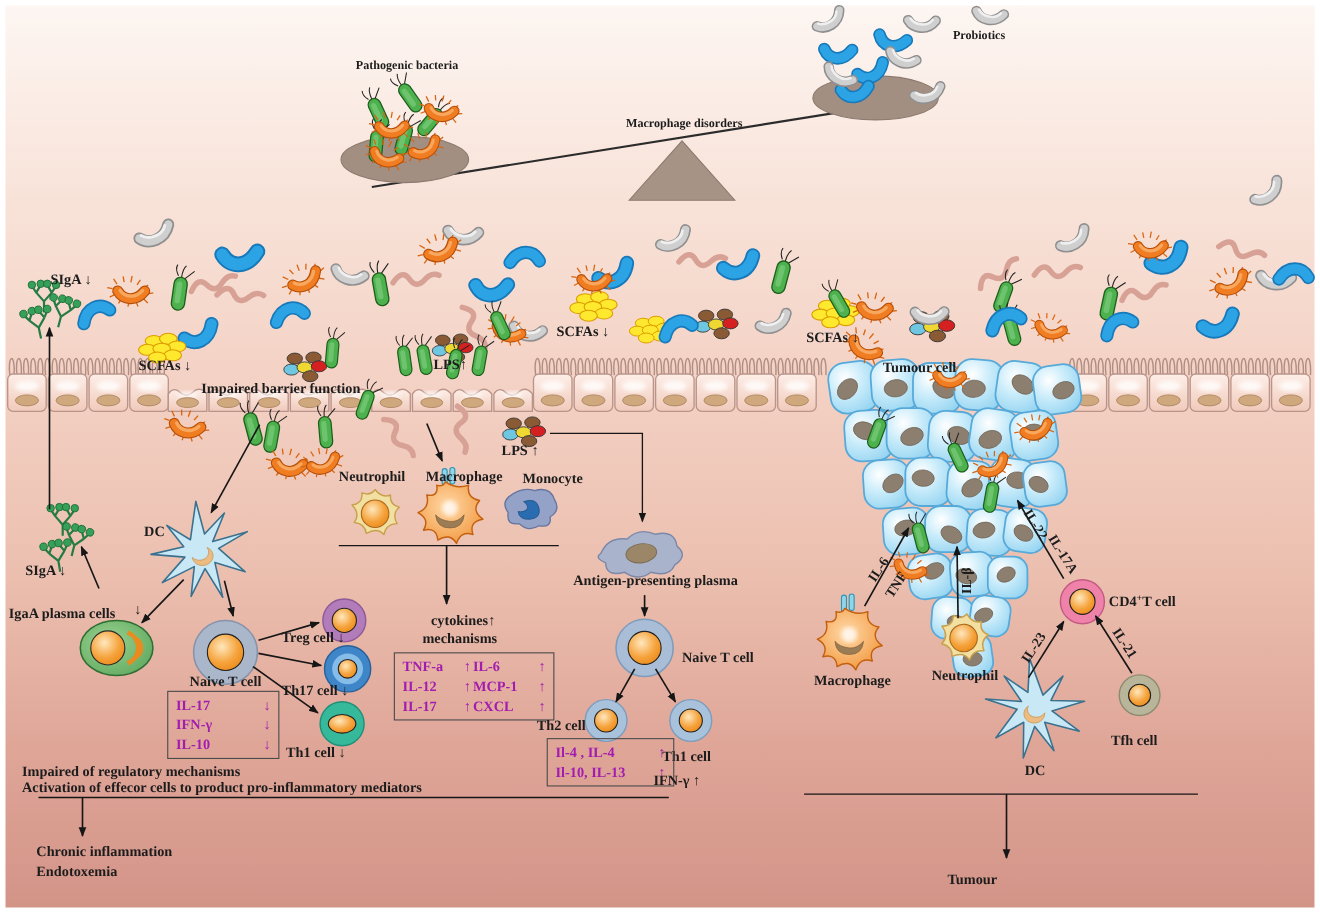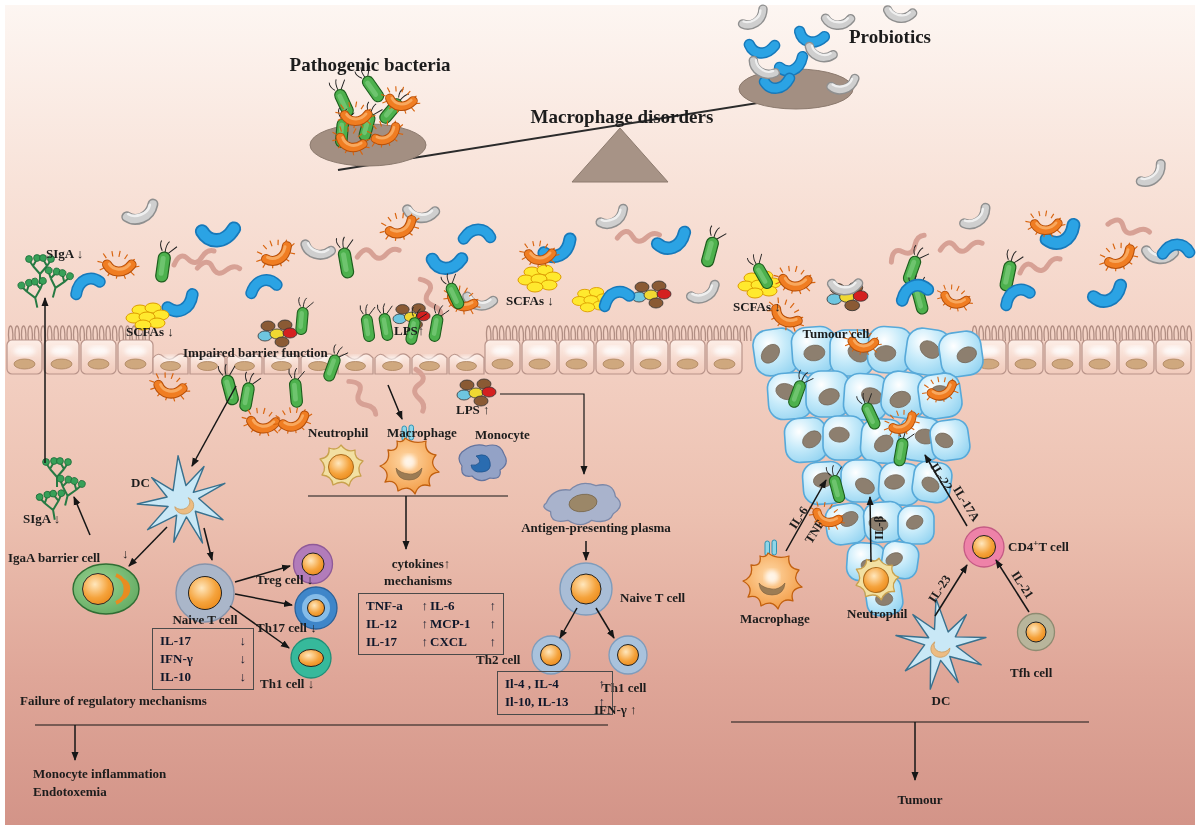--- a/index.html
+++ b/index.html
@@ -1,24 +1,24 @@
 <!DOCTYPE html>
 <html><head>
 <meta charset="utf-8">
 <style>
   html,body{margin:0;padding:0;background:#ffffff;}
   #stage{position:relative;width:1200px;height:840px;background:#ffffff;overflow:hidden;
          font-family:"Liberation Serif",serif;}
   svg{position:absolute;left:0;top:0;}
   .lbl{position:absolute;font:bold 13px "Liberation Serif",serif;color:#1c1c1c;white-space:nowrap;z-index:5;}
-  .big{font-size:19px;text-align:center;}
+  .big{font-size:11px;text-align:center;}
   .ctr{transform:translateX(-50%);}
   .rot{font-size:12.5px;transform:translate(-50%,-50%) rotate(var(--r));}
   .bx{position:absolute;border:1.3px solid #4a4a4a;font:bold 13px "Liberation Serif",serif;
-      color:#0f172a;padding:3px 7px;line-height:18px;white-space:nowrap;z-index:5;background:transparent;}
+      color:#a21caf;padding:3px 7px;line-height:18px;white-space:nowrap;z-index:5;background:transparent;}
   .bx .row{display:flex;justify-content:space-between;gap:8px;}
   .bx2{display:grid;grid-template-columns:62px 66px;column-gap:2px;}
   .bx2 .cell{display:flex;justify-content:space-between;}
   sup{font-size:9px;}
 </style>
 </head>
 <body>
 
 <div id="stage">
 
@@ -596,21 +596,21 @@
 <div class="lbl" style="left:46px;top:246px">SIgA ↓</div>
 <div class="lbl" style="left:126px;top:324px">SCFAs ↓</div>
 <div class="lbl" style="left:183px;top:345px">Impaired barrier function</div>
 <div class="lbl" style="left:394px;top:323px">LPS↑</div>
 <div class="lbl" style="left:506px;top:293px">SCFAs ↓</div>
 <div class="lbl" style="left:733px;top:299px">SCFAs ↓</div>
 <div class="lbl ctr" style="left:836px;top:326px">Tumour cell</div>
 
 <div class="lbl" style="left:131px;top:475px">DC</div>
 <div class="lbl" style="left:23px;top:511px">SIgA ↓</div>
-<div class="lbl" style="left:8px;top:550px">IgaA barrier cell</div>
+<div class="lbl" style="left:8px;top:550px">IgaA plasma cells</div>
 <div class="lbl" style="left:122px;top:546px">↓</div>
 <div class="lbl ctr" style="left:205px;top:612px">Naive T cell</div>
 <div class="lbl" style="left:256px;top:572px">Treg cell ↓</div>
 <div class="lbl" style="left:256px;top:620px">Th17 cell ↓</div>
 <div class="lbl" style="left:260px;top:676px">Th1 cell ↓</div>
 
 <div class="bx" style="left:152px;top:628px;width:86px">
   <div class="row">
         <span>IL-17</span>
         <span>↓</span>
@@ -618,22 +618,23 @@
   <div class="row">
         <span>IFN-γ</span>
         <span>↓</span>
       </div>
   <div class="row">
         <span>IL-10</span>
         <span>↓</span>
       </div>
 </div>
 
-<div class="lbl" style="left:20px;top:693px">Failure of regulatory mechanisms</div>
-<div class="lbl" style="left:33px;top:766px">Monocyte inflammation</div>
+<div class="lbl" style="left:20px;top:693px">Impaired of regulatory mechanisms</div>
+<div class="lbl" style="left:20px;top:708px">Activation of effecor cells to product pro-inflammatory mediators</div>
+<div class="lbl" style="left:33px;top:766px">Chronic inflammation</div>
 <div class="lbl" style="left:33px;top:784px">Endotoxemia</div>
 
 <div class="lbl" style="left:308px;top:425px">Neutrophil</div>
 <div class="lbl" style="left:387px;top:425px">Macrophage</div>
 <div class="lbl" style="left:475px;top:427px">Monocyte</div>
 <div class="lbl" style="left:456px;top:402px">LPS ↑</div>
 <div class="lbl ctr" style="left:421px;top:556px">cytokines↑</div>
 <div class="lbl ctr" style="left:418px;top:573px">mechanisms</div>
 
 <div class="bx bx2" style="left:358px;top:593px">
@@ -658,21 +659,21 @@
         <span>↑</span>
       </div>
   <div class="cell">
         <span>CXCL</span>
         <span>↑</span>
       </div>
 </div>
 
 <div class="lbl ctr" style="left:596px;top:520px">Antigen-presenting plasma</div>
 <div class="lbl" style="left:620px;top:590px">Naive T cell</div>
-<div class="lbl" style="left:476px;top:652px">Th2 cell</div>
+<div class="lbl" style="left:488px;top:652px">Th2 cell</div>
 <div class="lbl" style="left:602px;top:680px">Th1 cell</div>
 
 <div class="bx" style="left:497px;top:671px;width:100px">
   <div class="row">
         <span>Il-4 , IL-4</span>
         <span>↑</span>
       </div>
   <div class="row">
         <span>Il-10, IL-13</span>
         <span>↑</span>
@@ -686,15 +687,15 @@
 <div class="lbl" style="left:1010px;top:665px">Tfh cell</div>
 <div class="lbl" style="left:1008px;top:538px"><span>CD4</span><sup>+</sup><span>T cell</span></div>
 
 <div class="lbl rot" style="left:799px;top:518px;--r:-57deg">IL-6</div>
 <div class="lbl rot" style="left:815px;top:532px;--r:-57deg">TNF</div>
 <div class="lbl rot" style="left:879px;top:528px;--r:-90deg">IL-β</div>
 <div class="lbl rot" style="left:941px;top:477px;--r:58deg">IL-22</div>
 <div class="lbl rot" style="left:966px;top:504px;--r:58deg">IL-17A</div>
 <div class="lbl rot" style="left:940px;top:589px;--r:-57deg">IL-23</div>
 <div class="lbl rot" style="left:1022px;top:585px;--r:57deg">IL-21</div>
-<div class="lbl ctr" style="left:920px;top:792px">Tumour</div>
+<div class="lbl ctr" style="left:884px;top:792px">Tumour</div>
 
 </div>
 
 </body></html>

